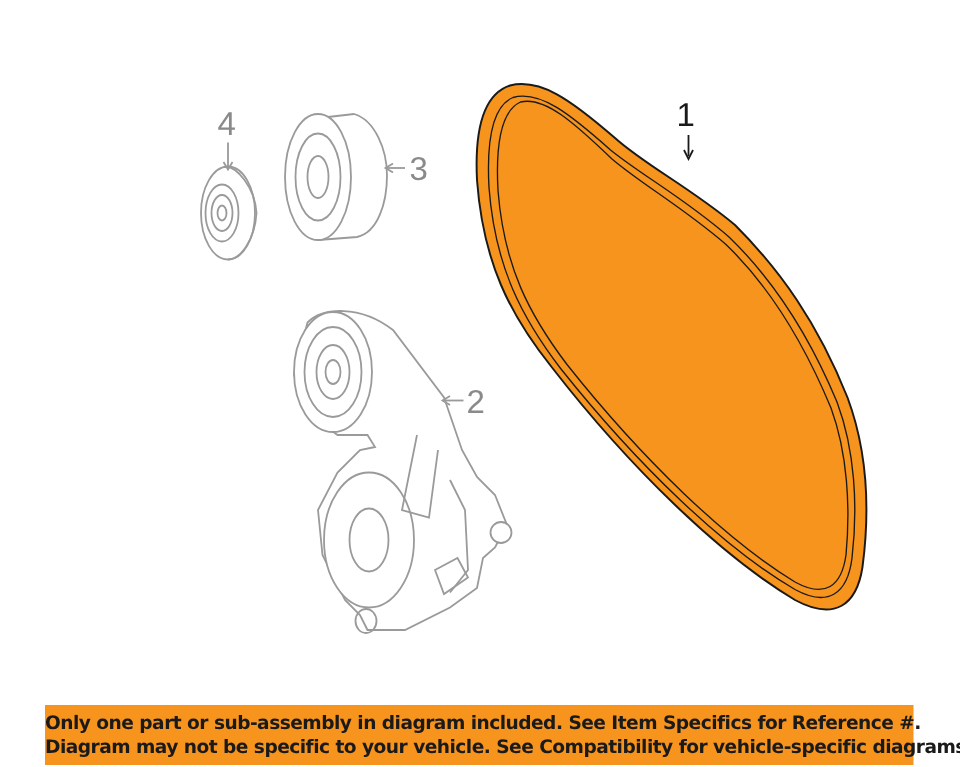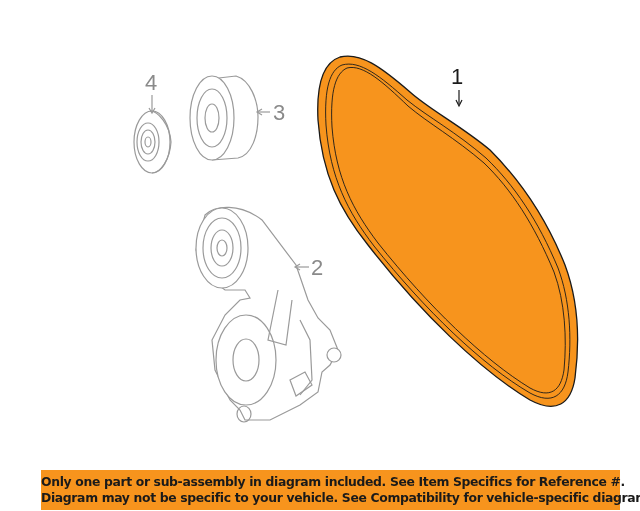--- a/index.html
+++ b/index.html
@@ -3,21 +3,20 @@
 <meta charset="utf-8">
 <style>
   html, body { margin:0; padding:0; background:#ffffff; }
   body { width:640px; height:511px; position:relative; overflow:hidden; font-family:"Liberation Sans", sans-serif; }
   #stage { position:absolute; left:0; top:0; width:640px; height:511px; }
   .callout { position:absolute; font-family:"Liberation Sans", sans-serif; font-size:22px; color:#8a8a8a; line-height:1; }
   .callout.dark { color:#1a1a1a; }
   #banner {
     position:absolute; left:30px; top:470px; width:579px; height:40px;
     background:#f7941d; box-sizing:border-box; padding:4px 0 16px 0;
-    margin-left:11px;
   }
   #banner .line { font-family:"DejaVu Sans", sans-serif; font-weight:bold; font-size:12.4px; color:#1a1a1a; line-height:16px; letter-spacing:-0.35px; white-space:nowrap; }
 </style>
 </head>
 <body>
 
 <div id="stage">
   <svg width="640" height="511" viewBox="0 0 640 511" xmlns="http://www.w3.org/2000/svg">
 
     <g fill="none" stroke="#9a9a9a" stroke-width="1.2">

